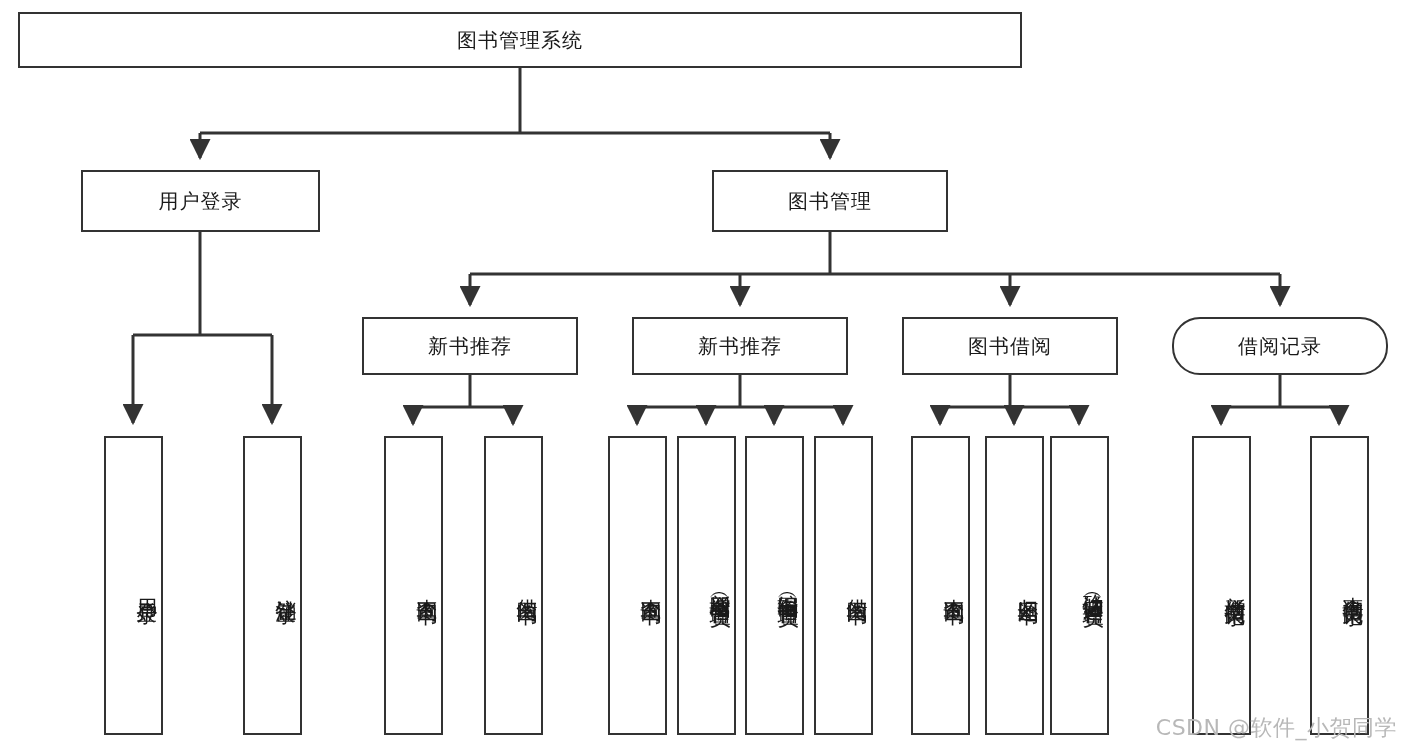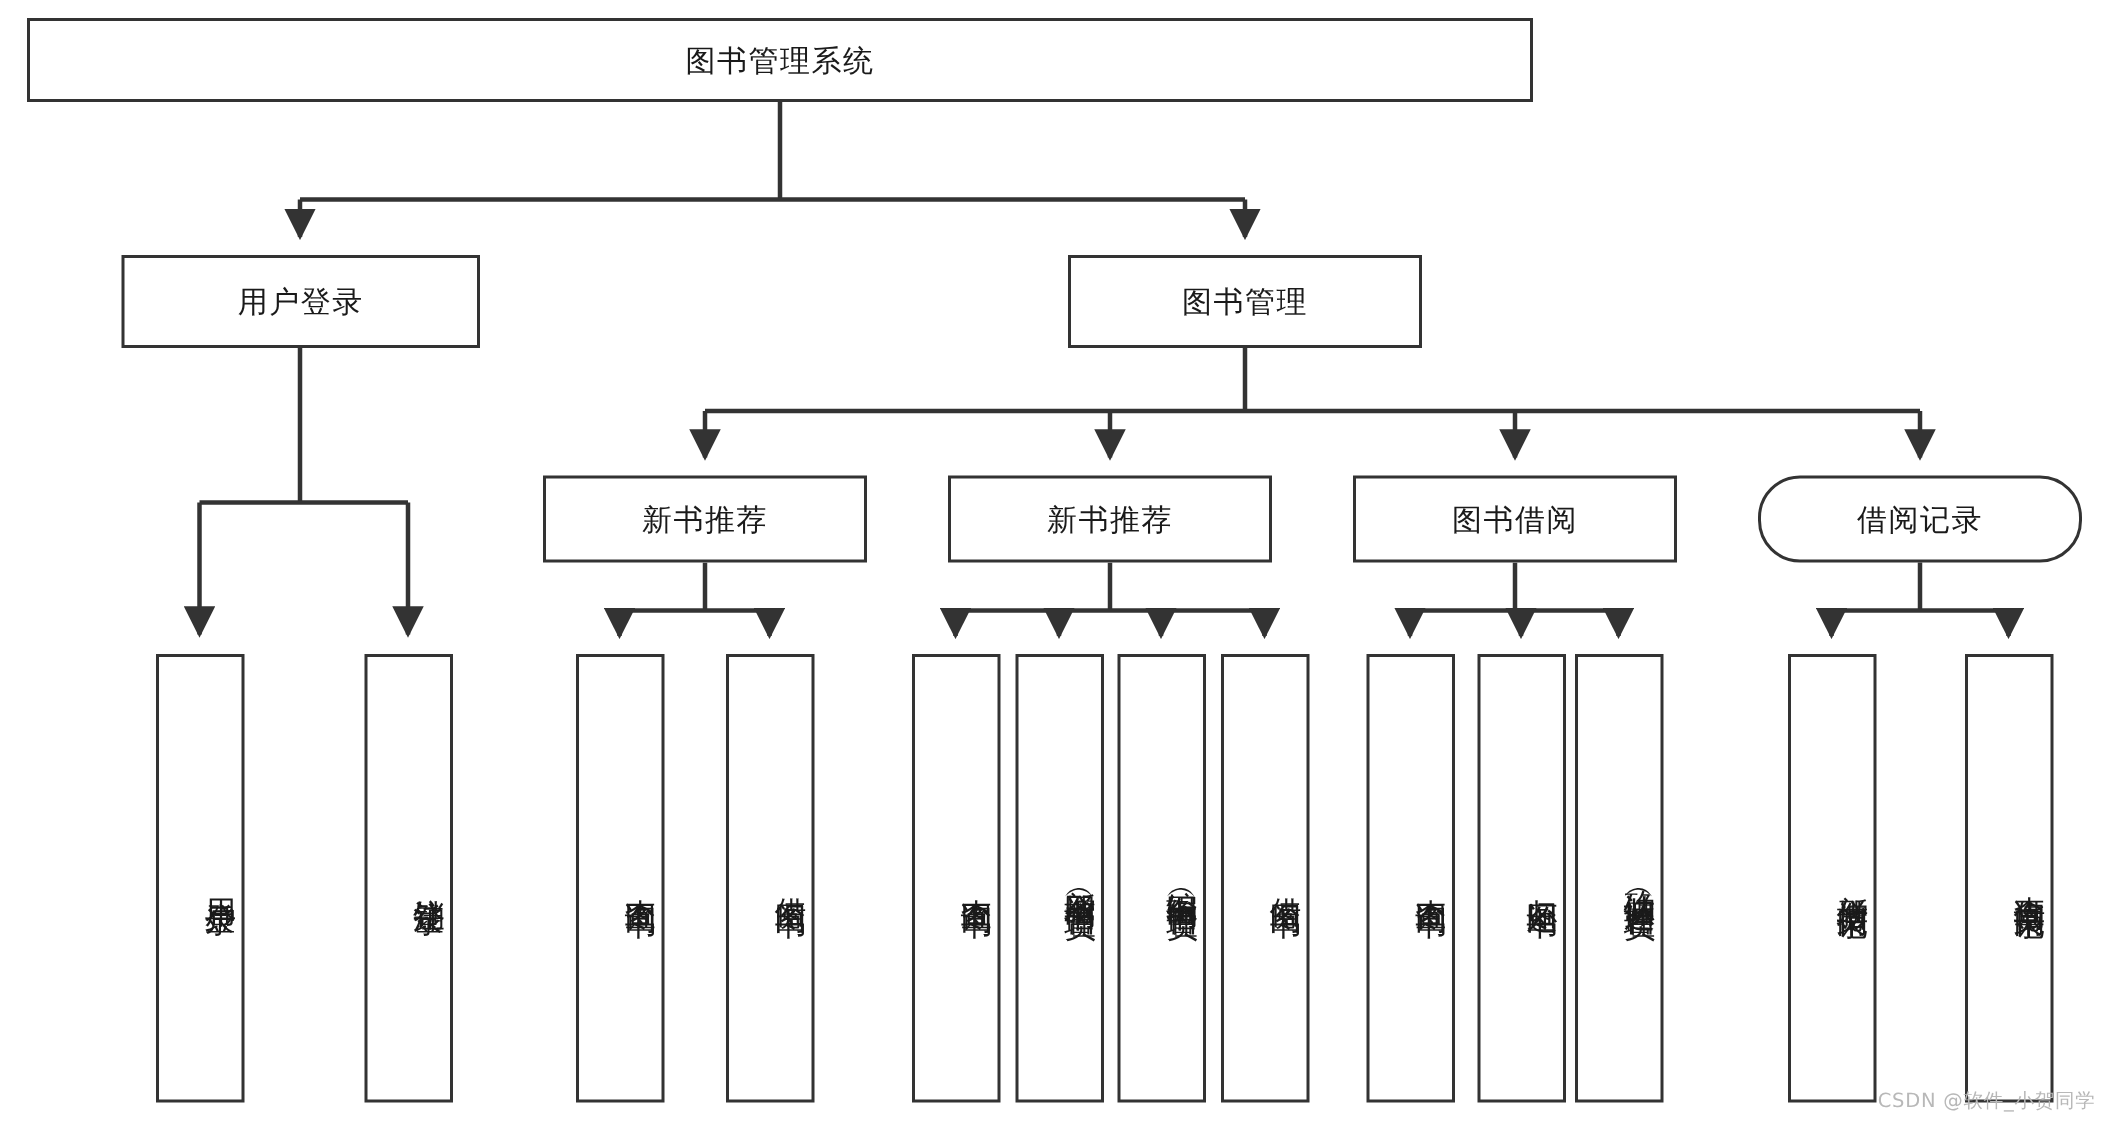--- a/index.html
+++ b/index.html
@@ -44,21 +44,21 @@
     align-items:flex-start;
     justify-content:center;
   }
   .node.vert.toppad{
     align-items:flex-start;
   }
   #watermark{
     position:absolute;
     right:8px;
     bottom:4px;
-    font-size:13px;
+    font-size:22px;
     color:#b8b8b8;
     letter-spacing:0.5px;
     white-space:nowrap;
     font-family:"DejaVu Sans","Liberation Sans",sans-serif;
   }
 </style>
 </head>
 <body>
 
 <div id="diagram">

